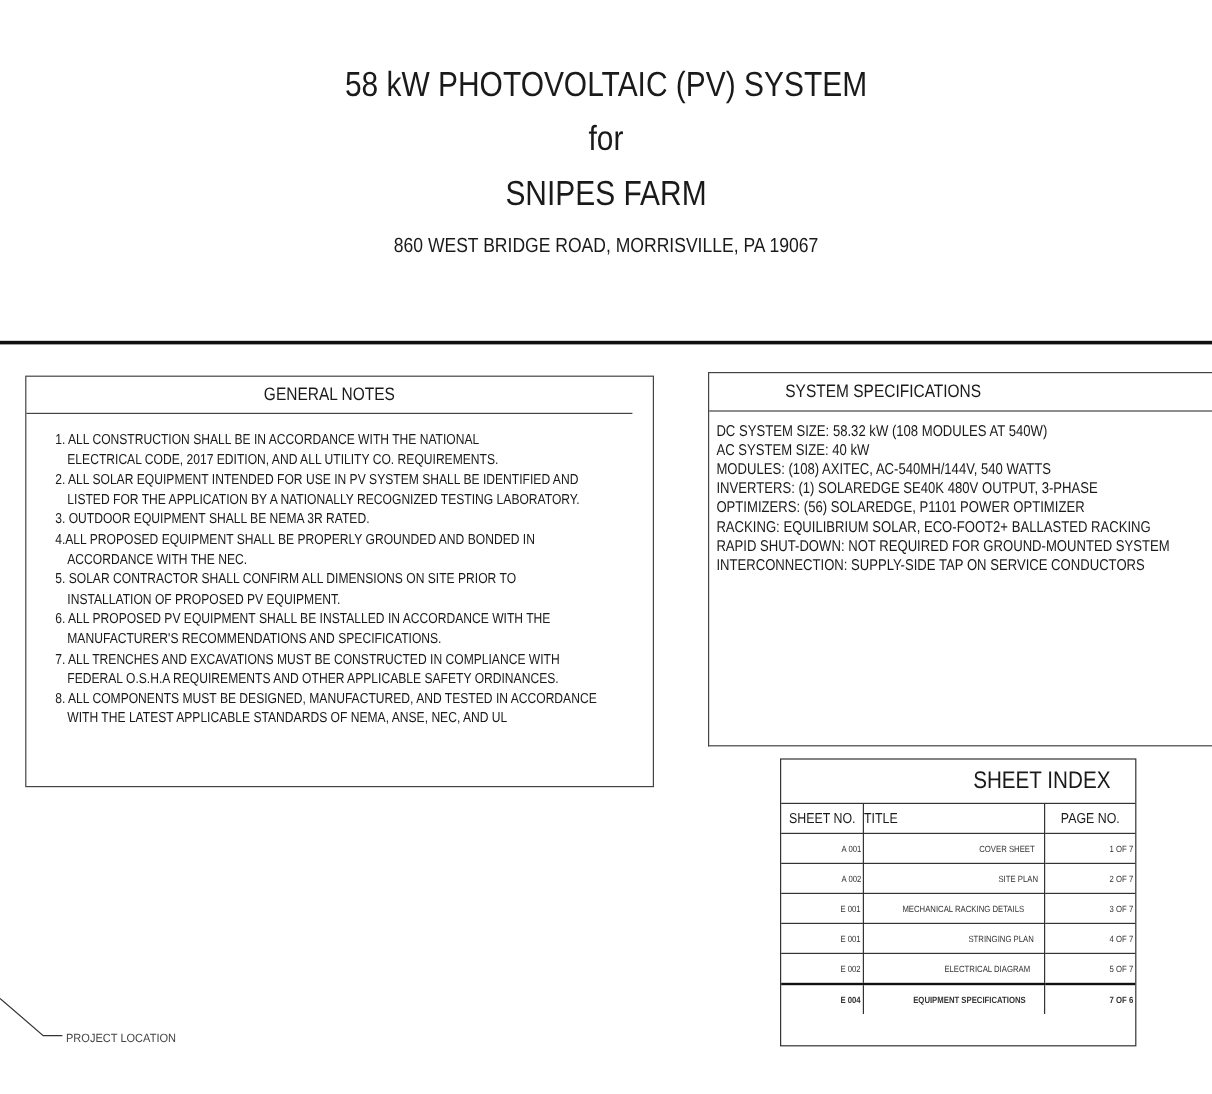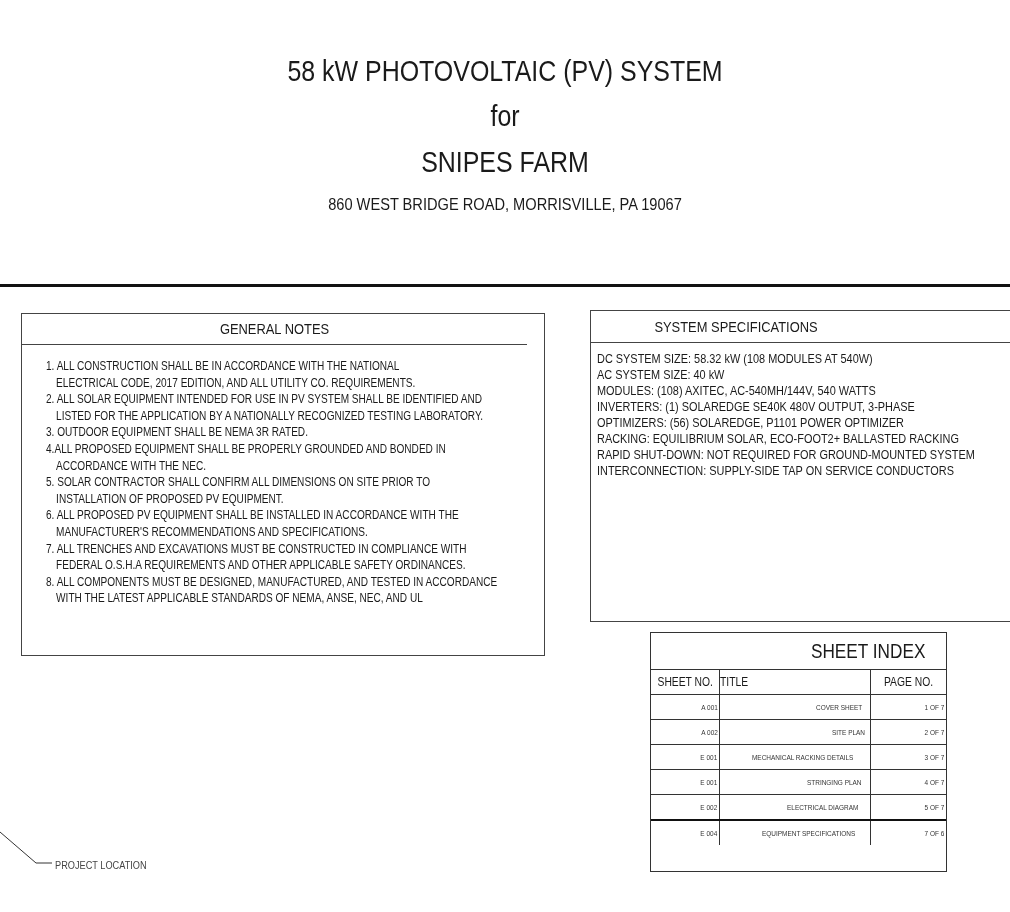--- a/index.html
+++ b/index.html
@@ -27,21 +27,21 @@
     .spec-list { position: absolute; left: 6px; top: 40px; width: 480px; }
     .spec-line { font-size: 13px; line-height: 16px; white-space: nowrap; transform: scaleX(0.84); transform-origin: left center; }
 
     .index-box { position: absolute; left: 650px; top: 632px; width: 297px; height: 240px; border: 1px solid #333; box-sizing: border-box; }
     .index-title { height: 36px; border-bottom: 1px solid #333; text-align: right; }
     .index-title span { display: block; font-size: 20px; line-height: 36px; transform: scaleX(0.86); }
     table.idx { border-collapse: collapse; width: 100%; }
     table.idx th { font-weight: normal; font-size: 12px; height: 24px; border-bottom: 1px solid #333; border-right: 1px solid #333; padding: 0; }
     table.idx td { font-size: 7.5px; height: 24px; border-bottom: 1px solid #333; border-right: 1px solid #333; padding: 0; color: #333; text-align: right; }
     table.idx th:last-child, table.idx td:last-child { border-right: none; }
-    table.idx tr:last-child td { border-bottom: none; }
+    table.idx tr:last-child td { border-bottom: none; font-weight: bold; }
     table.idx tr.thick td { border-top: 2px solid #111; }
     .c1 { width: 68px; text-align: center; }
     .c2 { width: 140px; text-align: left; padding-left: 10px !important; }
     .c3 { text-align: center; }
     .sq { display: inline-block; transform: scaleX(0.86); white-space: nowrap; }
     .c2 .sq { transform-origin: left center; }
 
     .leader { position: absolute; left: 0; top: 830px; }
     .proj-label { position: absolute; left: 55px; top: 860px; font-size: 10px; color: #444; transform: scaleX(0.92); transform-origin: left center; white-space: nowrap; }
   </style>

